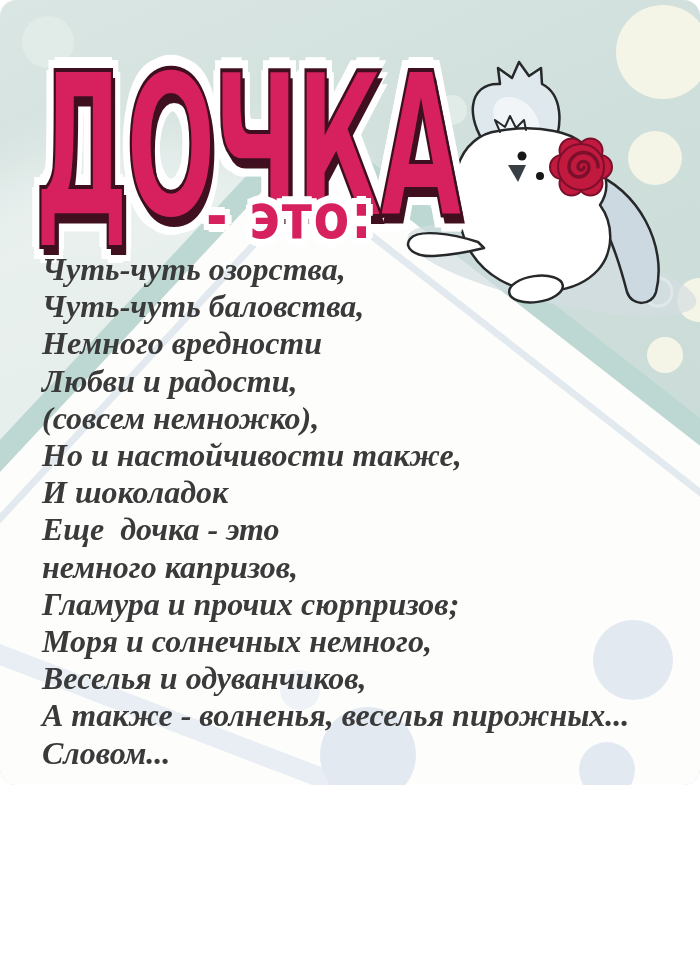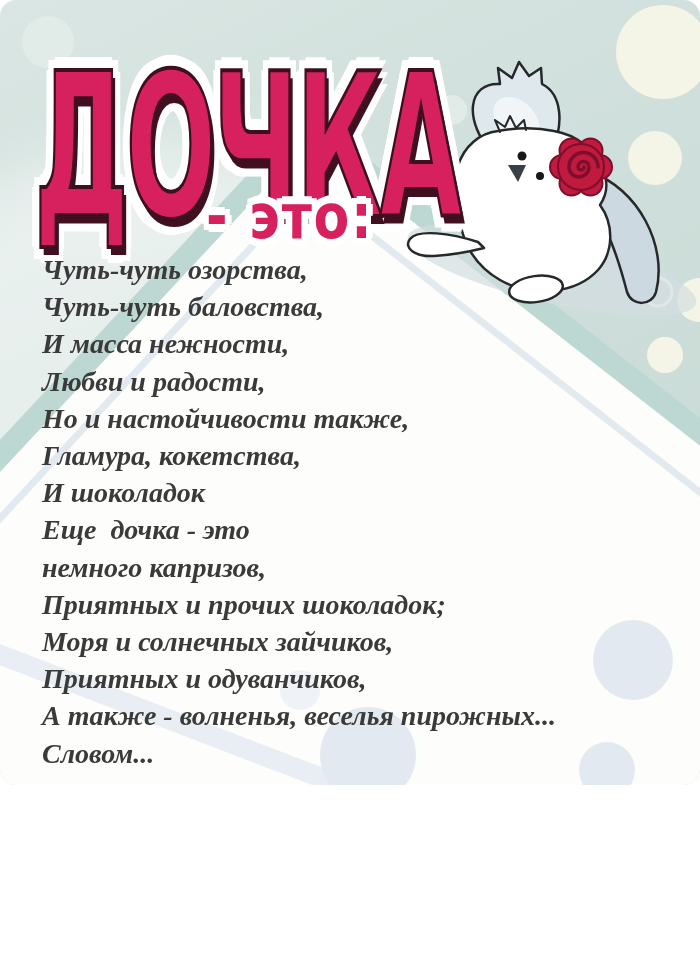--- a/index.html
+++ b/index.html
@@ -69,21 +69,21 @@
       -8px 0 0 #ffffff,8px 0 0 #ffffff,
       0 -8px 0 #ffffff,0 8px 0 #ffffff;
     white-space:nowrap;
   }
 
   
   .poem{
     position:absolute;left:42px;top:251px;width:640px;
     font-family:"Liberation Serif","DejaVu Serif",serif;
     font-style:italic;font-weight:bold;
-    font-size:28px;line-height:37.2px;
+    font-size:32px;line-height:37.2px;
     color:var(--poem-text,#3a3a3a);
   }
   .poem-line{white-space:pre-wrap;}
 </style>
 </head>
 <body>
 
 <div class="stage">
   <div class="poster">
 
@@ -166,28 +166,28 @@
         </g>
       </g>
     </svg>
 
     <div class="title">ДОЧКА</div>
     <div class="subtitle">- это:</div>
 
     <div class="poem">
       <div class="poem-line">Чуть-чуть озорства,</div>
       <div class="poem-line">Чуть-чуть баловства,</div>
-      <div class="poem-line">И масса нежности,</div>
+      <div class="poem-line">Немного вредности</div>
       <div class="poem-line">Любви и радости,</div>
+      <div class="poem-line">(совсем немножко),</div>
       <div class="poem-line">Но и настойчивости также,</div>
-      <div class="poem-line">Гламура, кокетства,</div>
       <div class="poem-line">И шоколадок</div>
       <div class="poem-line">Еще  дочка - это</div>
       <div class="poem-line">немного капризов,</div>
-      <div class="poem-line">Приятных и прочих шоколадок;</div>
-      <div class="poem-line">Моря и солнечных зайчиков,</div>
-      <div class="poem-line">Приятных и одуванчиков,</div>
+      <div class="poem-line">Гламура и прочих сюрпризов;</div>
+      <div class="poem-line">Моря и солнечных немного,</div>
+      <div class="poem-line">Веселья и одуванчиков,</div>
       <div class="poem-line">А также - волненья, веселья пирожных...</div>
       <div class="poem-line">Словом...</div>
     </div>
 
   </div>
 </div>
 
 </body></html>

